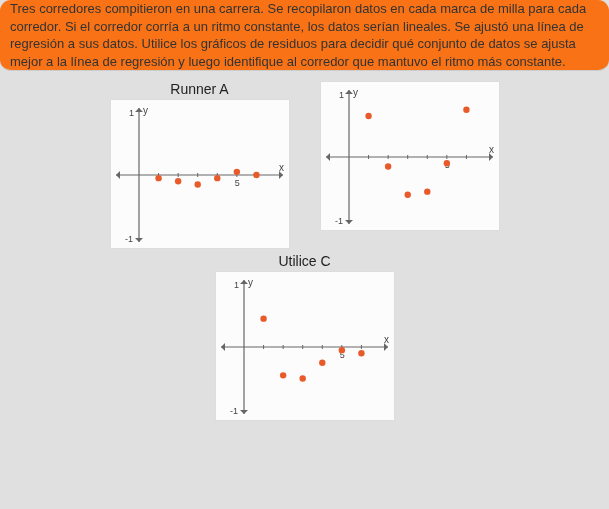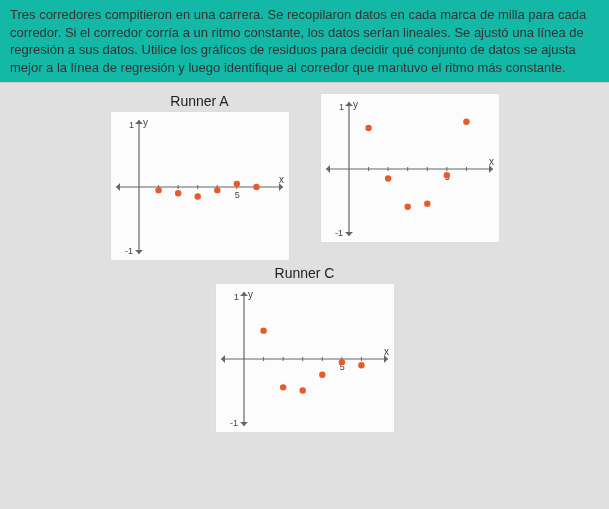--- a/index.html
+++ b/index.html
@@ -4,23 +4,24 @@
   <style>
     * { margin: 0; padding: 0; box-sizing: border-box; }
     body {
       width: 609px;
       height: 509px;
       background: #e0e0e0;
       font-family: Arial, sans-serif;
       overflow: hidden;
     }
     .question-box {
-      background: #14b8a6;
-      padding: 6px 10px;
+      background: #f97316;
+      padding: 0 10px;
       border-bottom: 1px solid #ccc;
+      border-radius: 11px;
     }
     .question-text {
       font-size: 13px;
       line-height: 1.35;
       color: #333;
     }
     .charts-area {
       padding: 10px 37px;
     }
     .chart-row {
@@ -108,21 +109,21 @@
           <circle class="dot" cx="67.14285714285714" cy="84.45" r="3.2"></circle>
           <circle class="dot" cx="86.71428571428572" cy="112.8" r="3.2"></circle>
           <circle class="dot" cx="106.28571428571429" cy="109.65" r="3.2"></circle>
           <circle class="dot" cx="125.85714285714286" cy="81.3" r="3.2"></circle>
           <circle class="dot" cx="145.42857142857144" cy="27.75" r="3.2"></circle>
         </svg>
     </div>
   </div>
   <div class="chart-row">
     <div class="chart-container">
-      <div class="chart-title">Runner C</div>
+      <div class="chart-title">Utilice C</div>
       <svg class="chart-svg" width="180" height="150">
           <line class="axis-line" x1="5" y1="75" x2="172" y2="75"></line>
           <polygon class="arrow" points="172,75 168,71 168,79"></polygon>
           <polygon class="arrow" points="5,75 9,71 9,79"></polygon>
           <line class="axis-line" x1="28" y1="8" x2="28" y2="142"></line>
           <polygon class="arrow" points="28,8 24,12 32,12"></polygon>
           <polygon class="arrow" points="28,142 24,138 32,138"></polygon>
           <line class="tick" x1="47.57142857142857" y1="73" x2="47.57142857142857" y2="77"></line>
           <line class="tick" x1="67.14285714285714" y1="73" x2="67.14285714285714" y2="77"></line>
           <line class="tick" x1="86.71428571428572" y1="73" x2="86.71428571428572" y2="77"></line>

